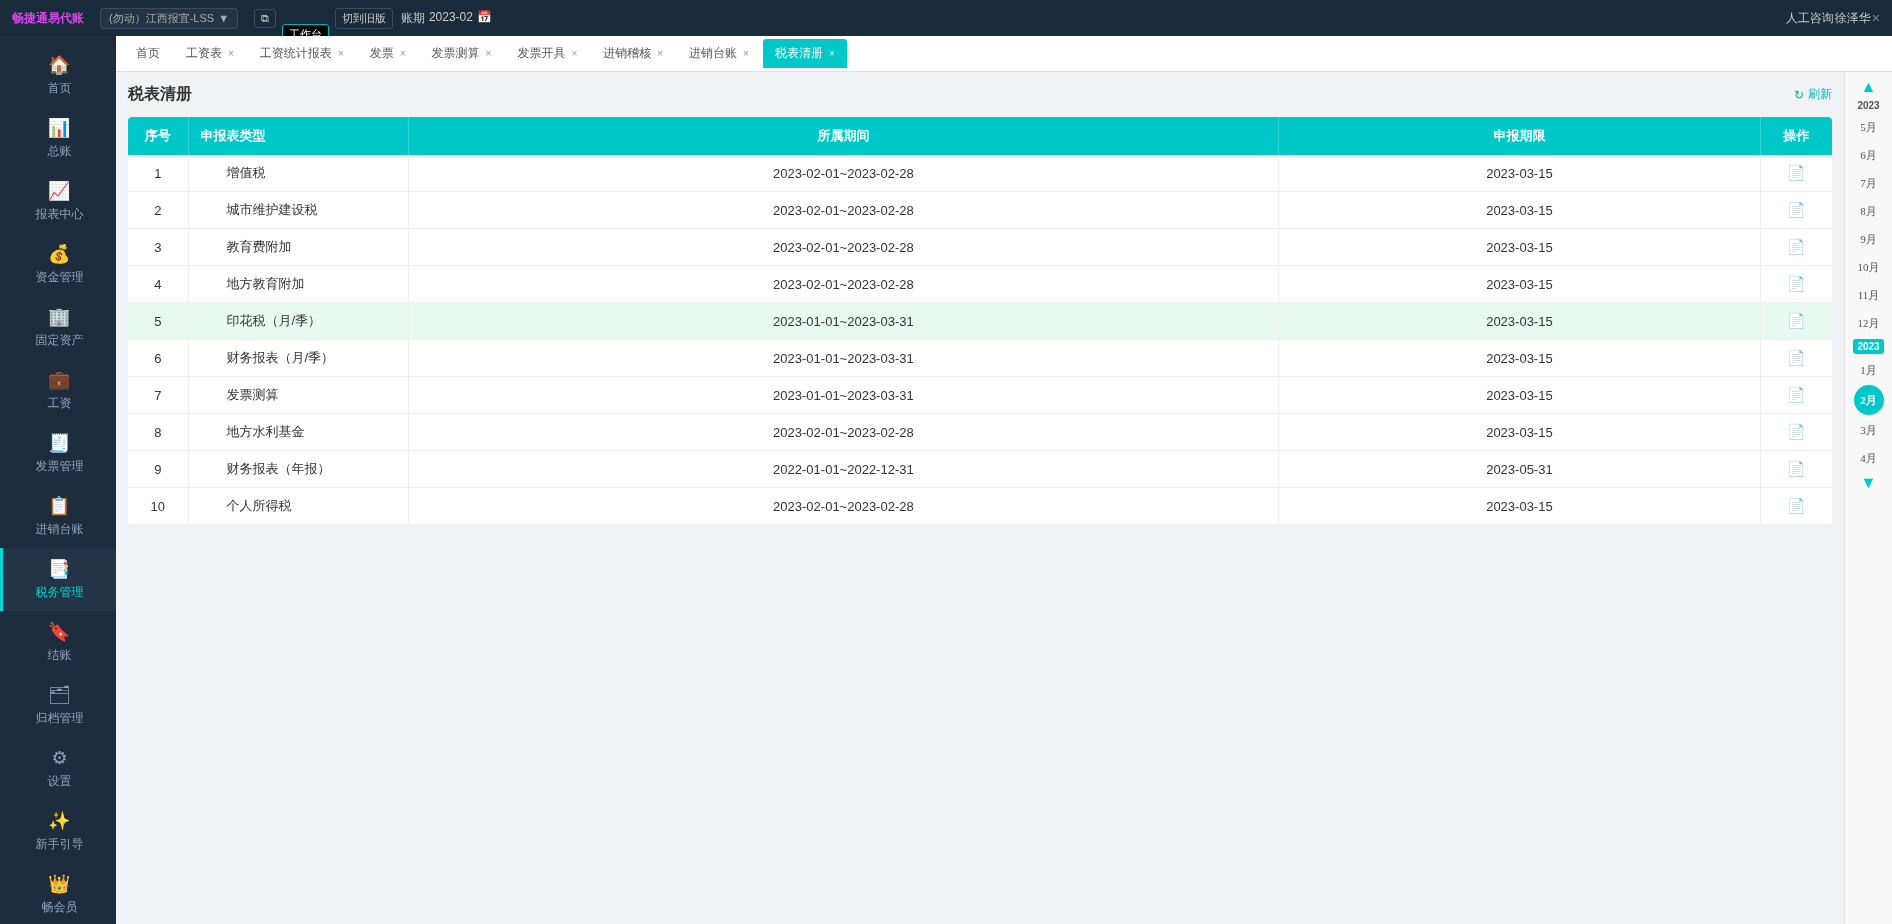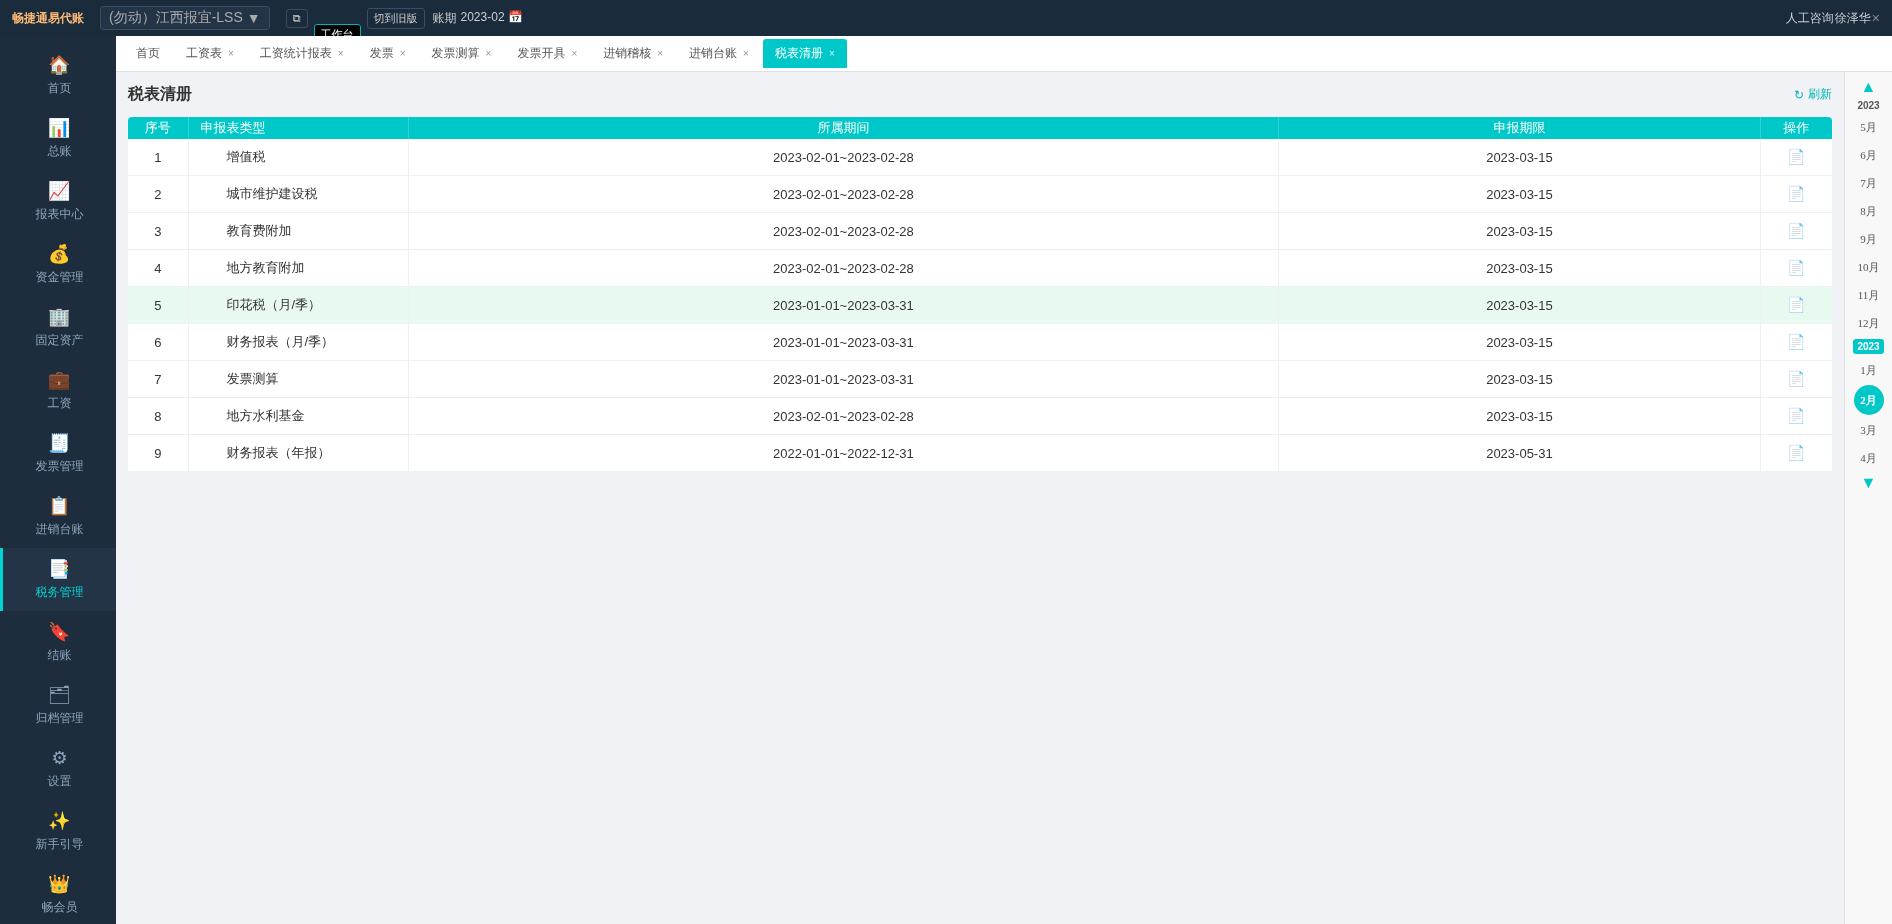--- a/index.html
+++ b/index.html
@@ -9,37 +9,37 @@
     .top-bar {
       height: 36px;
       background: #1a2b3c;
       display: flex;
       align-items: center;
       padding: 0 12px;
       gap: 8px;
       flex-shrink: 0;
     }
     .top-bar-logo {
-      color: #fdba74;
+      color: #d946ef;
       font-size: 12px;
       font-weight: bold;
       margin-right: 8px;
     }
     .top-bar-company {
       color: #ccc;
       font-size: 12px;
       background: #243447;
       border: 1px solid #3a4d60;
       border-radius: 3px;
       padding: 2px 8px;
       display: flex;
       align-items: center;
       gap: 4px;
     }
-    .top-bar-company span { color: #aaa; font-size: 14px; }
+    .top-bar-company span { color: #aaa; font-size: 11px; }
     .top-bar-actions { display: flex; align-items: center; gap: 6px; margin-left: 8px; }
     .top-bar-btn {
       background: transparent;
       border: 1px solid #3a4d60;
       color: #ccc;
       padding: 2px 6px;
       border-radius: 3px;
       cursor: pointer;
       font-size: 11px;
     }
@@ -186,23 +186,23 @@
       border-collapse: collapse;
       background: #fff;
       border-radius: 4px;
       overflow: hidden;
     }
     .data-table thead tr {
       background: #00c8c8;
       color: #fff;
     }
     .data-table thead th {
-      padding: 2px 12px;
+      padding: 10px 12px;
       font-size: 13px;
-      font-weight: normal;
+      font-weight: bold;
       text-align: center;
       border-right: 1px solid rgba(255,255,255,0.2);
     }
     .data-table thead th:last-child { border-right: none; }
     .data-table tbody tr {
       border-bottom: 1px solid #f0f0f0;
     }
     .data-table tbody tr.highlighted { background: #e8faf0; }
     .data-table tbody td {
       padding: 9px 12px;
@@ -464,20 +464,27 @@
     <td>2023-03-15</td>
     <td><span class="action-icon">📄</span></td>
   </tr>
               <tr>
     <td>9</td>
     <td>财务报表（年报）</td>
     <td>2022-01-01~2022-12-31</td>
     <td>2023-05-31</td>
     <td><span class="action-icon">📄</span></td>
   </tr>
+              <tr>
+    <td>10</td>
+    <td>个人所得税</td>
+    <td>2023-02-01~2023-02-28</td>
+    <td>2023-03-15</td>
+    <td><span class="action-icon">📄</span></td>
+  </tr>
             </tbody>
         </table>
       </div>
 
       <div class="right-sidebar">
         <div class="cal-up-btn">▲</div>
         <div style="font-size:10px; color:#555; font-weight:bold; padding:2px 0;">2023</div>
         <div class="cal-month">5月</div>
         <div class="cal-month">6月</div>
         <div class="cal-month">7月</div>

